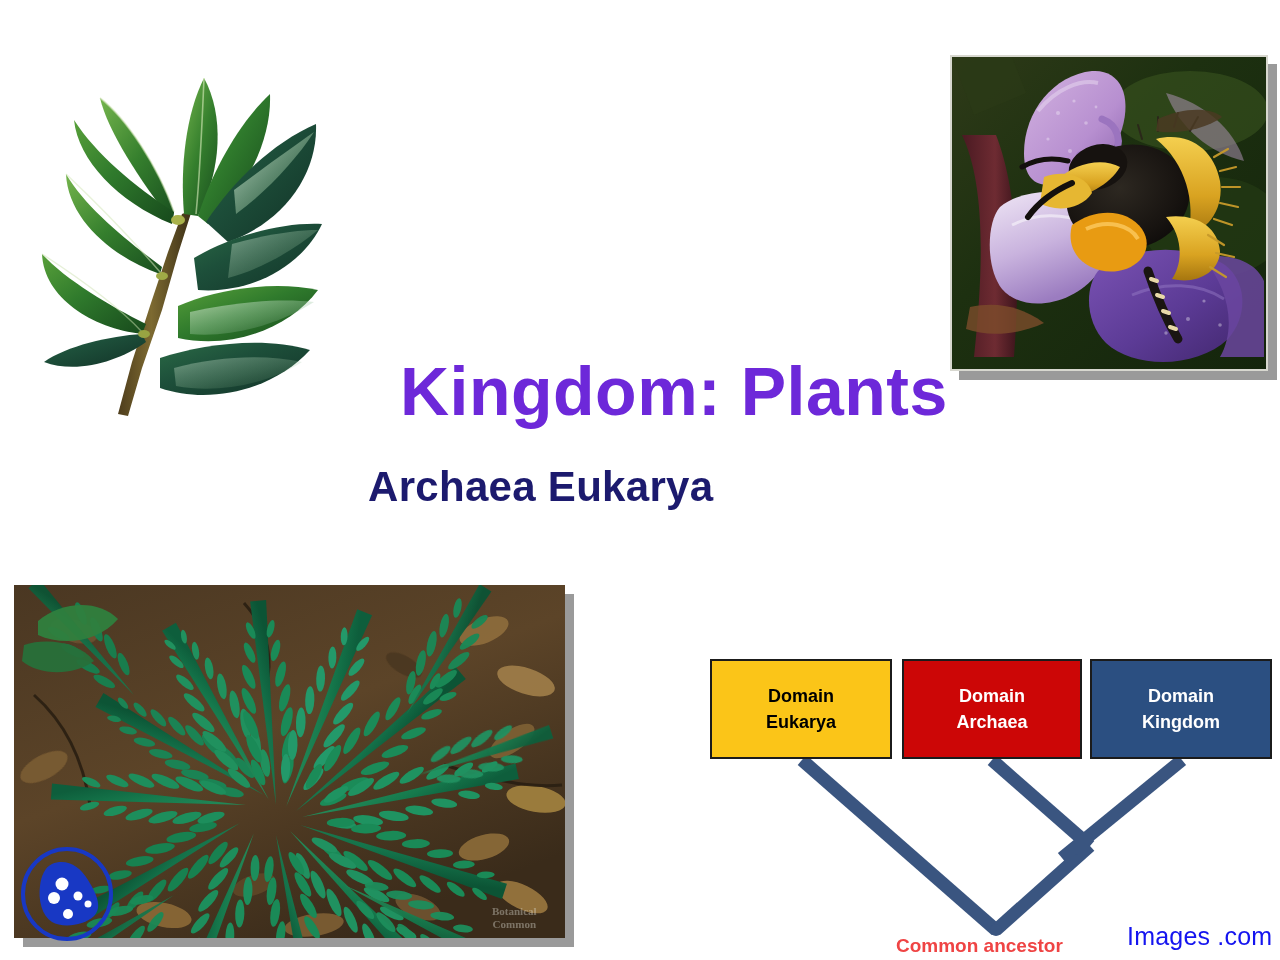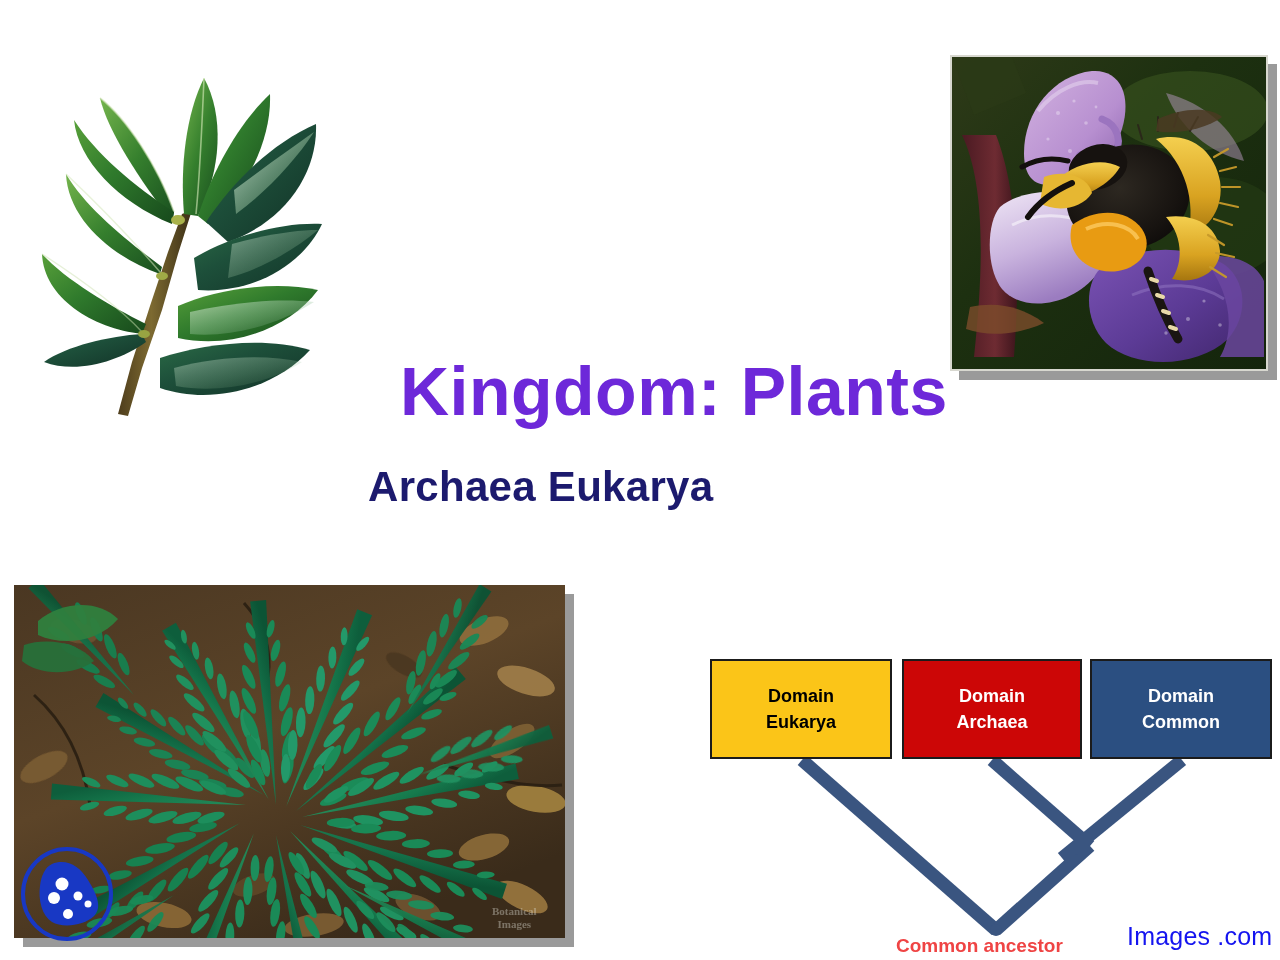--- a/index.html
+++ b/index.html
@@ -721,21 +721,21 @@
         </g>
 
         <path d="M24 36 C48 16, 84 14, 104 34 C86 56, 50 62, 24 50 Z" fill="#2f7f3e" opacity="0.95"></path>
         <path d="M10 60 C34 52, 66 58, 80 76 C58 92, 24 90, 8 76 Z" fill="#27703a" opacity="0.95"></path>
       </g>
     </svg>
   </div>
 
   <div id="fern-credit">
     <div>Botanical</div>
-    <div>Images</div>
+    <div>Common</div>
   </div>
 
   <div id="docsity-logo">
     <svg viewBox="0 0 98 96" xmlns="http://www.w3.org/2000/svg">
       <ellipse cx="49" cy="48" rx="44" ry="45" fill="none" stroke="#1838c4" stroke-width="4"></ellipse>
       <path d="M34 18 C48 12, 62 20, 70 34 C80 50, 84 62, 76 70 C66 80, 44 82, 34 76 C24 70, 20 54, 22 40 C23 30, 27 21, 34 18 Z" fill="#1838c4"></path>
       <circle cx="44" cy="38" r="6.5" fill="#ffffff"></circle>
       <circle cx="60" cy="50" r="4.5" fill="#ffffff"></circle>
       <circle cx="36" cy="52" r="6" fill="#ffffff"></circle>
       <circle cx="70" cy="58" r="3.5" fill="#ffffff"></circle>
@@ -765,21 +765,21 @@
       <span>Eukarya</span>
     </div>
 
     <div class="domain-box" id="box-archaea" style="background: rgb(204, 6, 6); color: rgb(255, 255, 255); border-color: rgb(27, 27, 27);">
       <span>Domain</span>
       <span>Archaea</span>
     </div>
 
     <div class="domain-box" id="box-eukarya" style="background: rgb(43, 79, 129); color: rgb(255, 255, 255); border-color: rgb(27, 27, 27);">
       <span>Domain</span>
-      <span>Common</span>
+      <span>Kingdom</span>
     </div>
   </div>
 
   <div id="common-ancestor-inner">Common ancestor</div>
 
   <div id="docsity-watermark" style="color: rgb(20, 20, 239);">Images .com</div>
 
 </div>
 
 </body></html>

